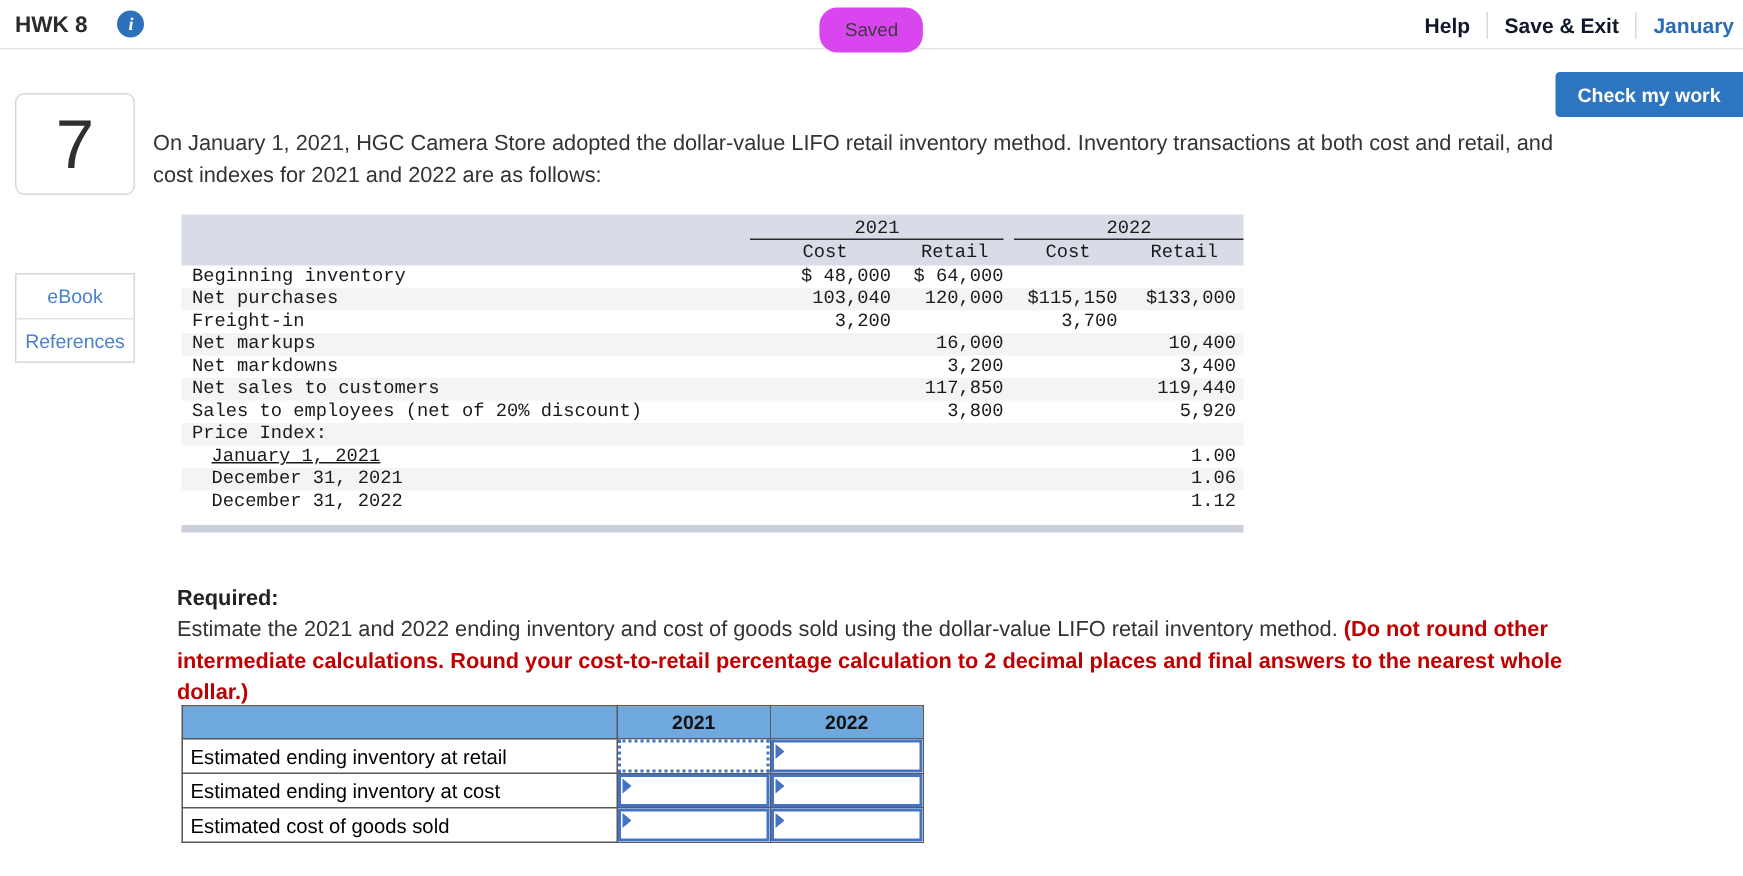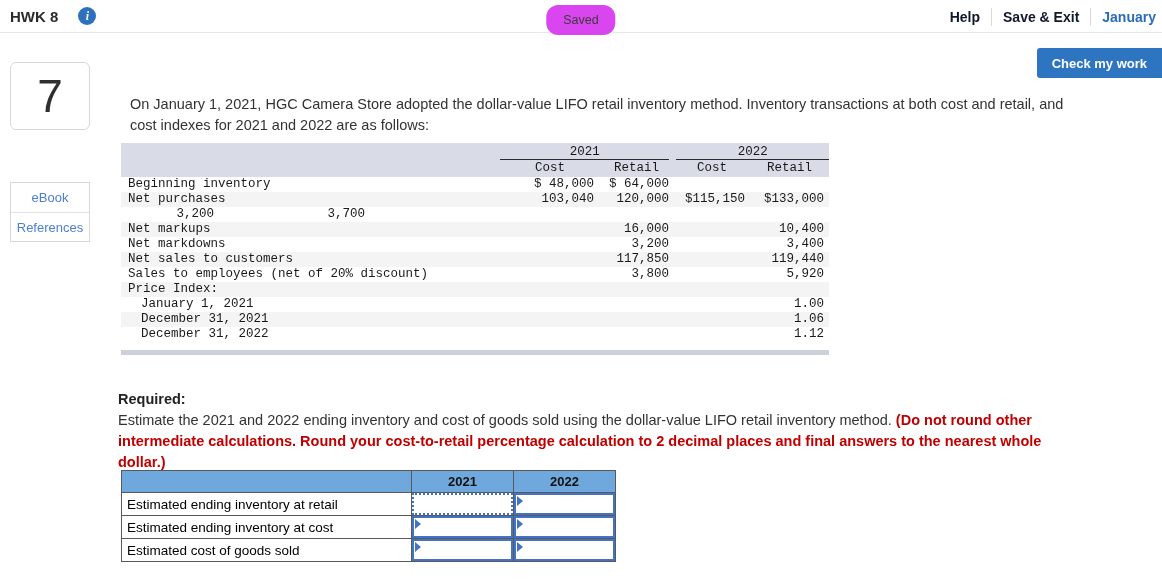--- a/index.html
+++ b/index.html
@@ -34,21 +34,21 @@
               border:1px solid #d8d8d8; border-radius:6px; background:#fff;
               display:flex; align-items:center; justify-content:center;
               font-size:46px; color:#2f2f2f; }
   .res-box { position:absolute; left:10px; top:182px; width:80px;
              border:1px solid #d8d8d8; border-radius:0; background:#fff; overflow:hidden; }
   .res-item { height:29px; display:flex; align-items:center; justify-content:center;
               font-size:13px; color:#4a7fd1; cursor:pointer; }
   .res-item + .res-item { border-top:1px solid #e2e2e2; }
 
   
-  .content { position:absolute; left:130px; top:86px; width:950px;margin-top:8px; }
+  .content { position:absolute; left:102px; top:86px; width:950px; }
   .intro { font-size:14.5px; line-height:21px; color:#333; width:945px; }
 
   
   .dtable { position:absolute; left:121px; top:143px; width:708px;
             font-family:"Liberation Mono", monospace; font-size:12.5px; color:#1a1a1a; }
   .dt-head { background:#d9dce6; padding-top:2px; }
   .dt-yearrow { display:flex; height:15px; line-height:14px; }
   .dt-subrow { display:flex; height:17px; line-height:16px; }
   .sp-label { width:380px; }
   .sp-c1 { width:98px; }  .sp-r1 { width:75px; }
@@ -137,20 +137,21 @@
         <span class="sp-r2 dt-num"></span>
       </div>
       <div class="dt-row stripe">
         <span class="sp-label dt-label">Net purchases</span>
         <span class="sp-c1 dt-num">103,040</span>
         <span class="sp-r1 dt-num">120,000</span>
         <span class="sp-c2 dt-num">$115,150</span>
         <span class="sp-r2 dt-num">$133,000</span>
       </div>
       <div class="dt-row">
+        <span class="sp-label dt-label">Freight-in</span>
         <span class="sp-c1 dt-num">3,200</span>
         <span class="sp-r1 dt-num"></span>
         <span class="sp-c2 dt-num">3,700</span>
         <span class="sp-r2 dt-num"></span>
       </div>
       <div class="dt-row stripe">
         <span class="sp-label dt-label">Net markups</span>
         <span class="sp-c1 dt-num"></span>
         <span class="sp-r1 dt-num">16,000</span>
         <span class="sp-c2 dt-num"></span>
@@ -178,21 +179,21 @@
         <span class="sp-r2 dt-num">5,920</span>
       </div>
       <div class="dt-row stripe">
         <span class="sp-label dt-label">Price Index:</span>
         <span class="sp-c1 dt-num"></span>
         <span class="sp-r1 dt-num"></span>
         <span class="sp-c2 dt-num"></span>
         <span class="sp-r2 dt-num"></span>
       </div>
       <div class="dt-row">
-        <span class="sp-label dt-label" style="padding-left: 20px;">January 1, 2021</span>
+        <span class="sp-label dt-label" style="padding-left: 20px; text-decoration: underline;">January 1, 2021</span>
         <span class="sp-c1 dt-num"></span>
         <span class="sp-r1 dt-num"></span>
         <span class="sp-c2 dt-num"></span>
         <span class="sp-r2 dt-num">1.00</span>
       </div>
       <div class="dt-row stripe">
         <span class="sp-label dt-label" style="padding-left: 20px;">December 31, 2021</span>
         <span class="sp-c1 dt-num"></span>
         <span class="sp-r1 dt-num"></span>
         <span class="sp-c2 dt-num"></span>

